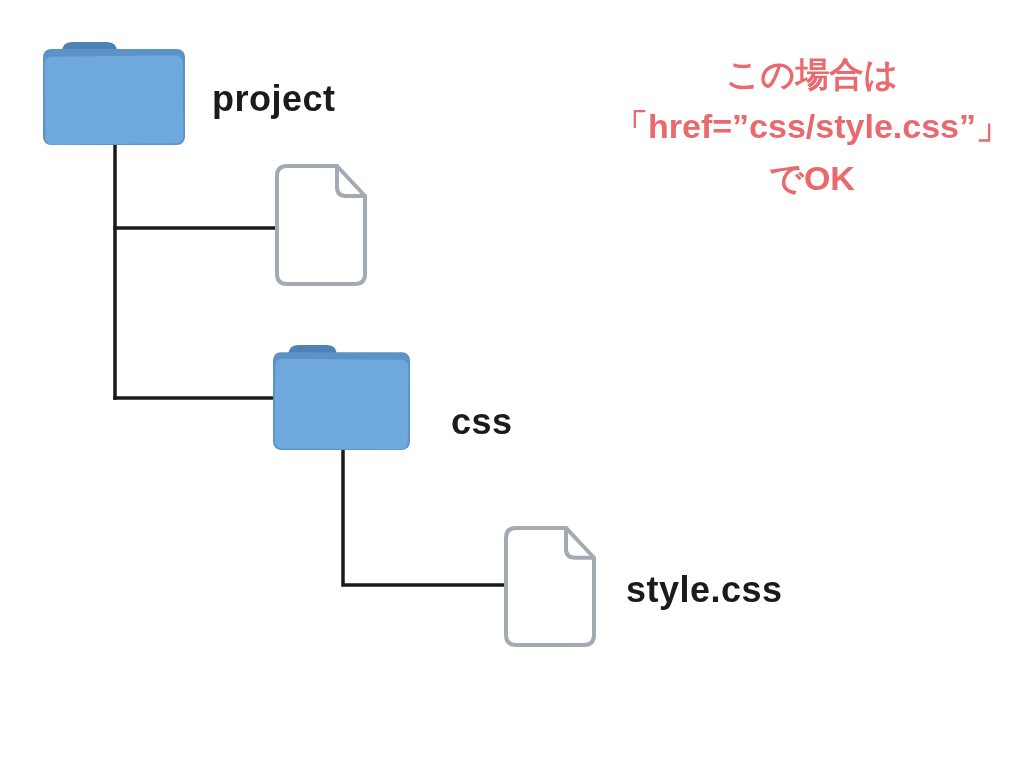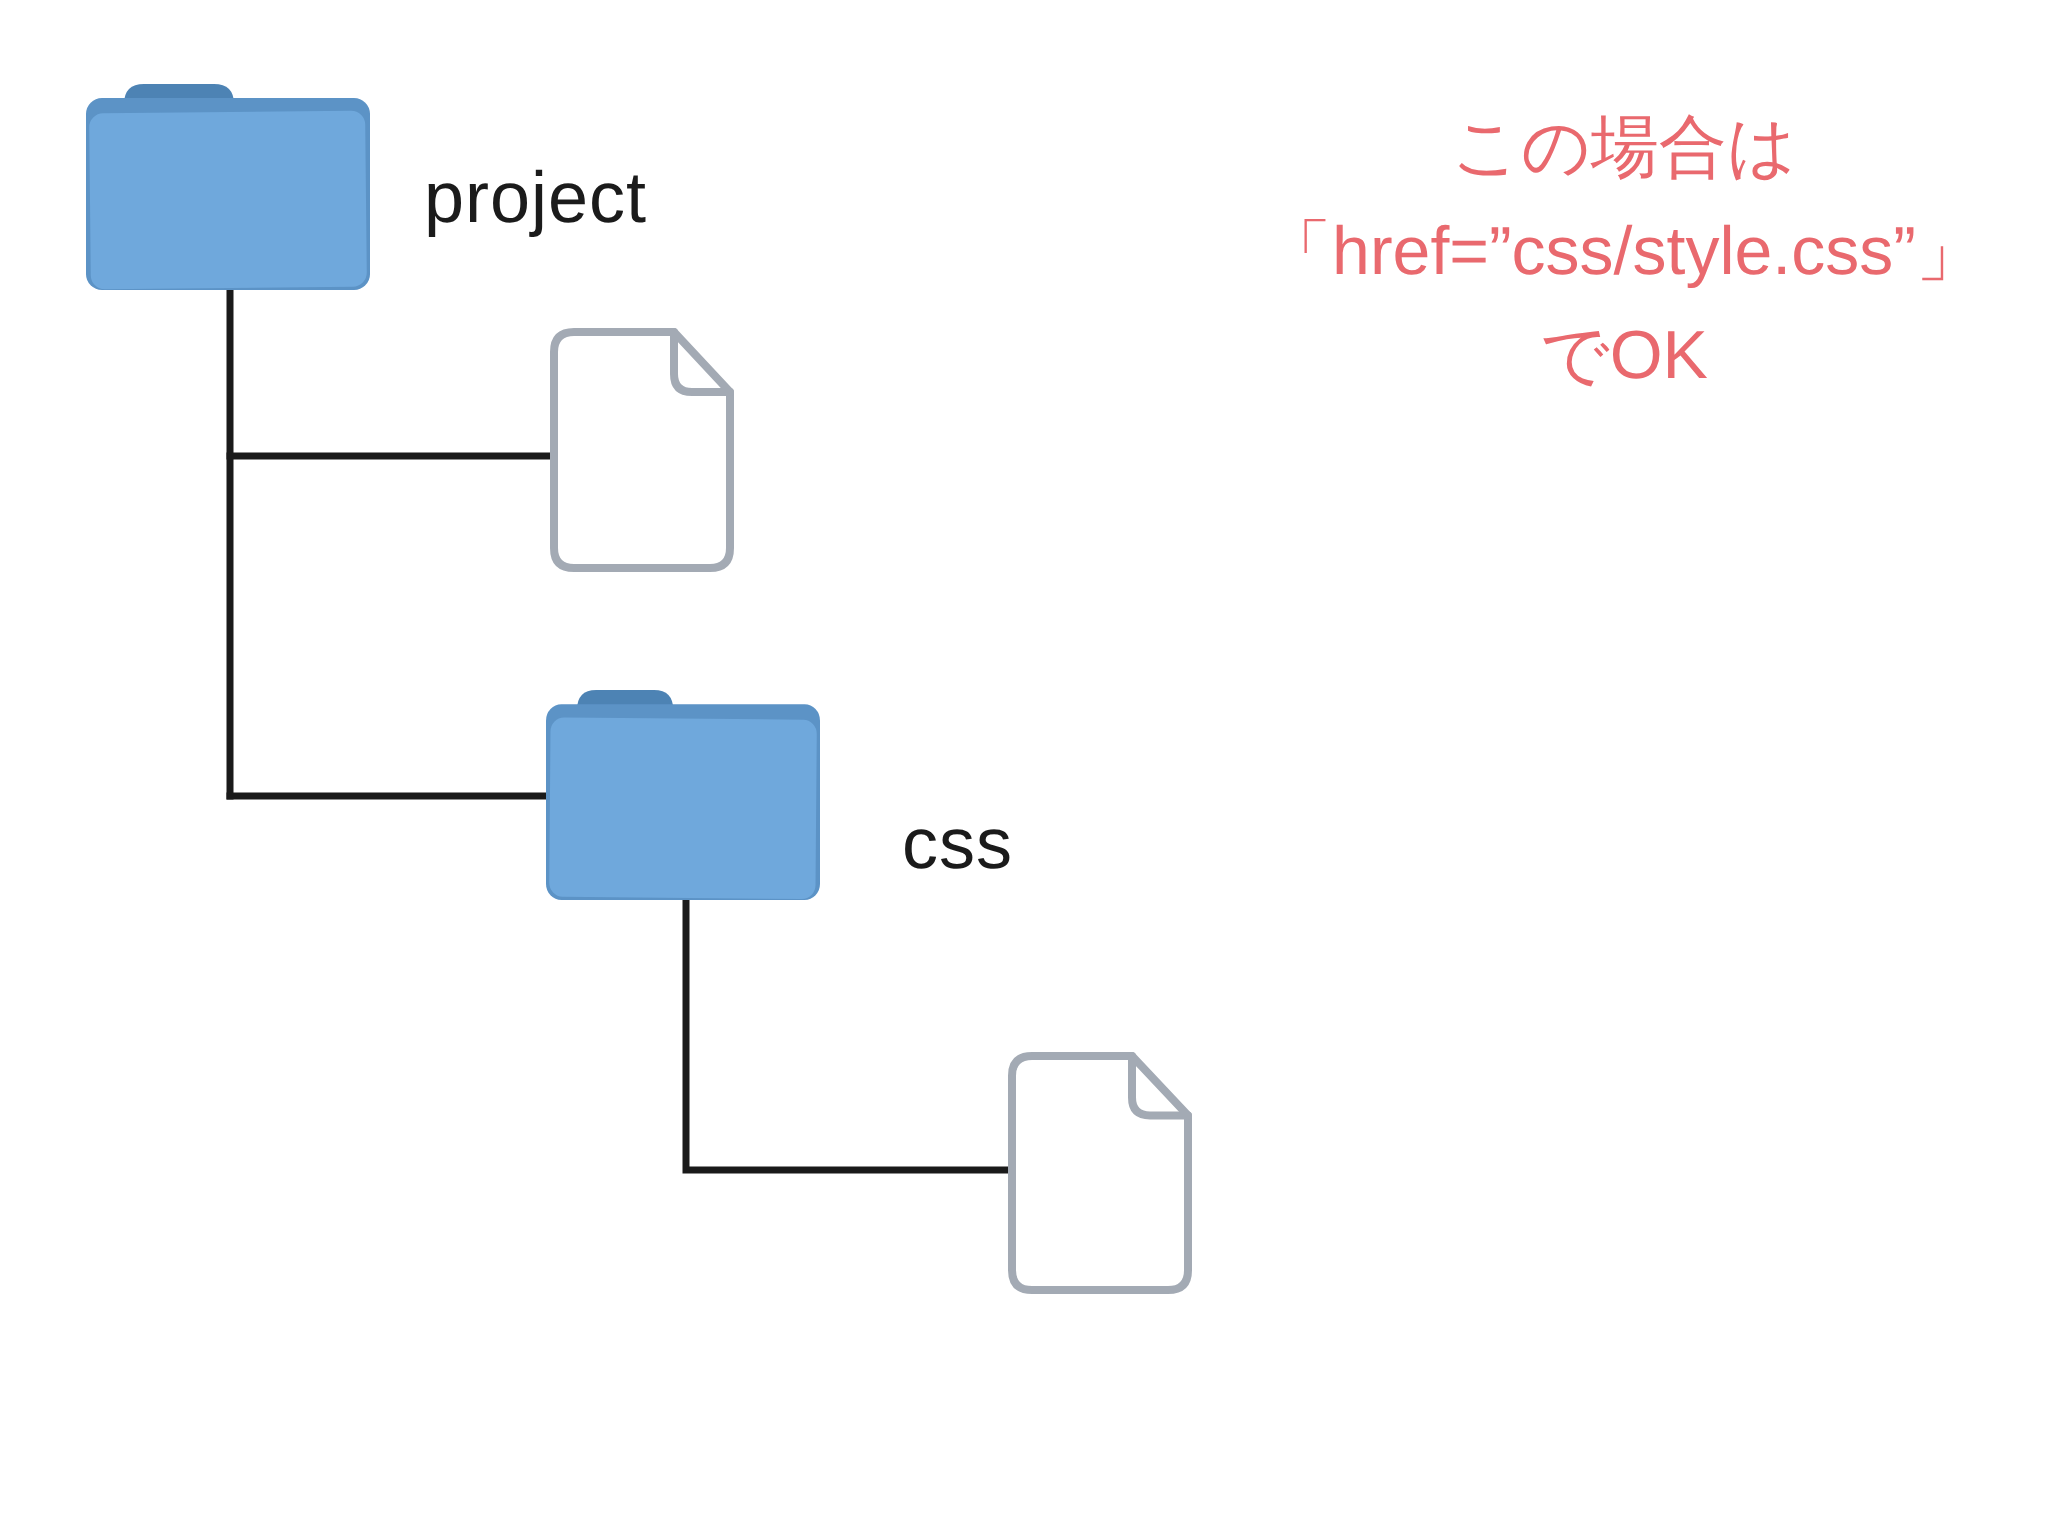--- a/index.html
+++ b/index.html
@@ -7,20 +7,21 @@
     padding: 0;
     background: #ffffff;
   }
   .canvas {
     position: relative;
     width: 1024px;
     height: 768px;
     background: var(--background, #ffffff);
     font-family: "Liberation Sans", "DejaVu Sans", sans-serif;
     overflow: hidden;
+    font-weight: bold;
   }
   .connectors {
     position: absolute;
     left: 0;
     top: 0;
     width: 1024px;
     height: 768px;
   }
   .connectors path {
     fill: none;
@@ -109,20 +110,21 @@
     <path class="folder-tab" d="M16 24 V12 Q16 2 26 2 H56 Q66 2 66 12 V24 Z"></path>
     <rect class="folder-back" x="0" y="9" width="142" height="96" rx="8"></rect>
     <rect class="folder-front" x="2" y="16" width="138" height="88" rx="7" transform="rotate(0.5 71 60)"></rect>
   </svg>
   <div class="node-label label-css">css</div>
 
   <svg class="icon icon-style-file" viewBox="0 0 94 124" preserveAspectRatio="none" xmlns="http://www.w3.org/2000/svg">
     <path class="file-page" d="M13 3 H63 L91 33 V111 Q91 121 81 121 H13 Q3 121 3 111 V13 Q3 3 13 3 Z"></path>
     <path class="file-fold" d="M63 3 V24 Q63 33 72 33 H91"></path>
   </svg>
+  <div class="node-label label-style">style.css</div>
 
   <div class="annotation">
     <span class="ann-line">この場合は</span>
     <span class="ann-line">「href=”css/style.css”」</span>
     <span class="ann-line">でOK</span>
   </div>
 
 </div>
 
 </body></html>

